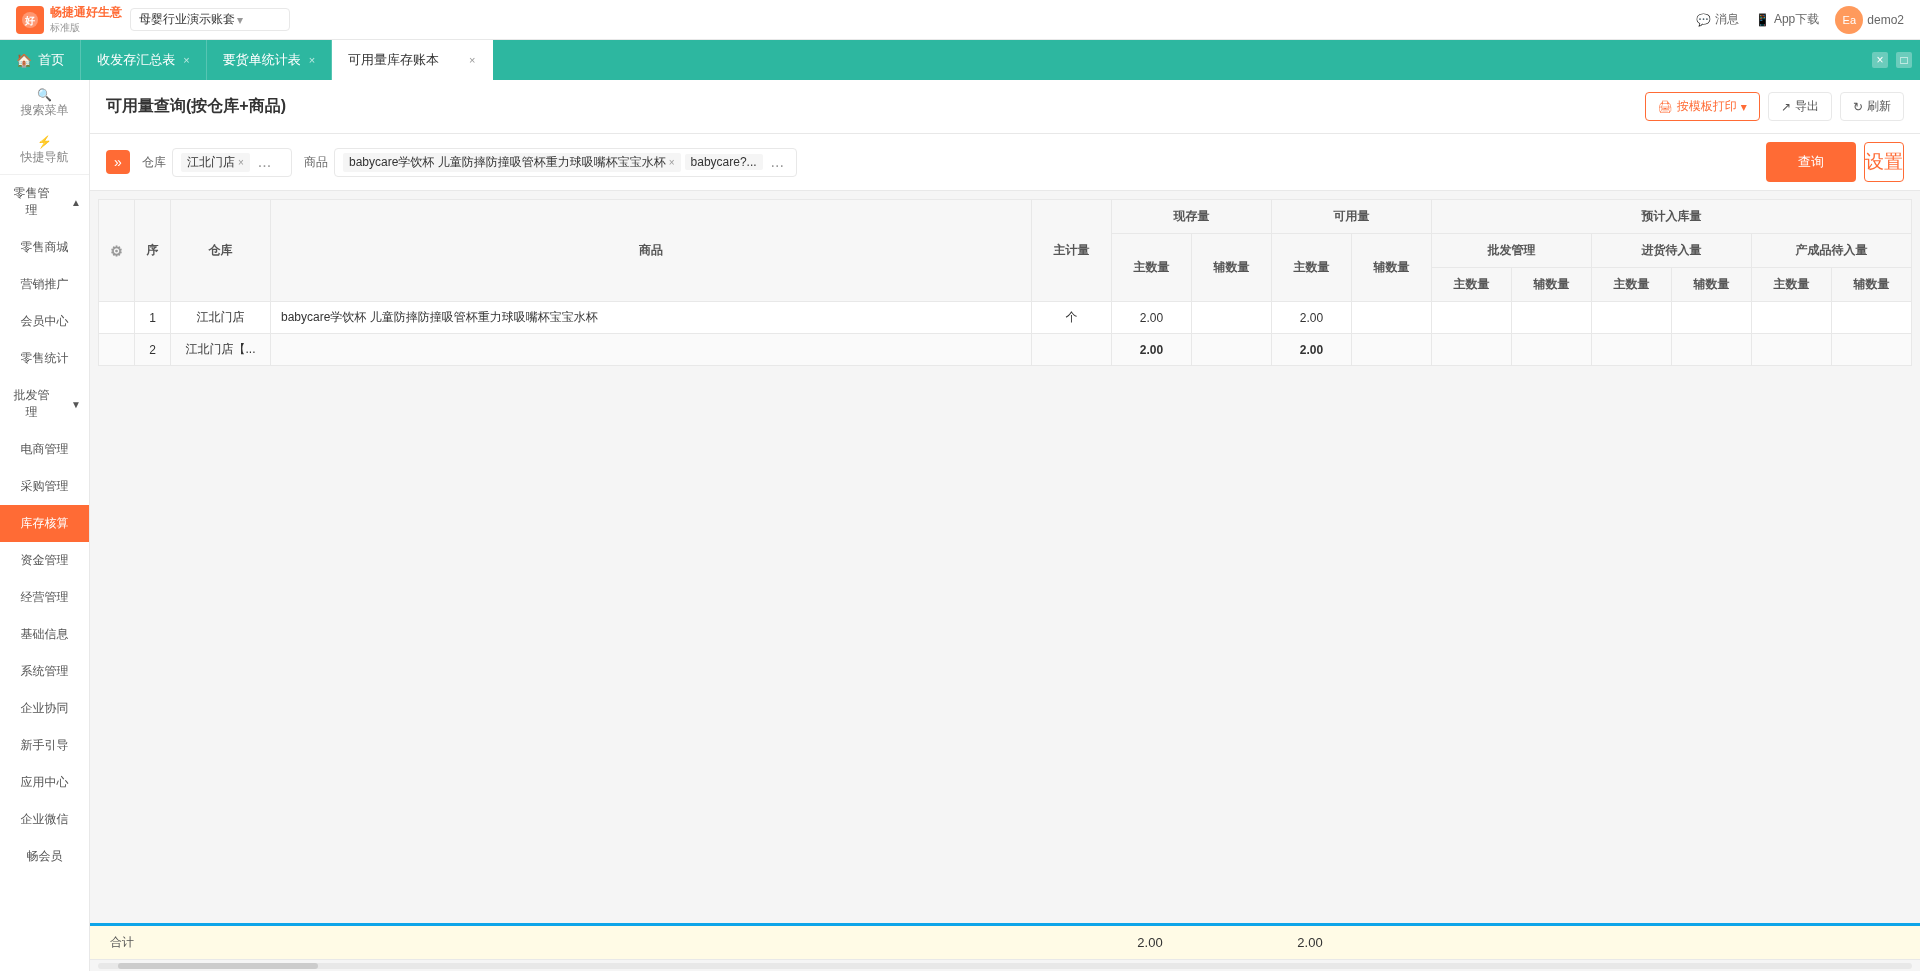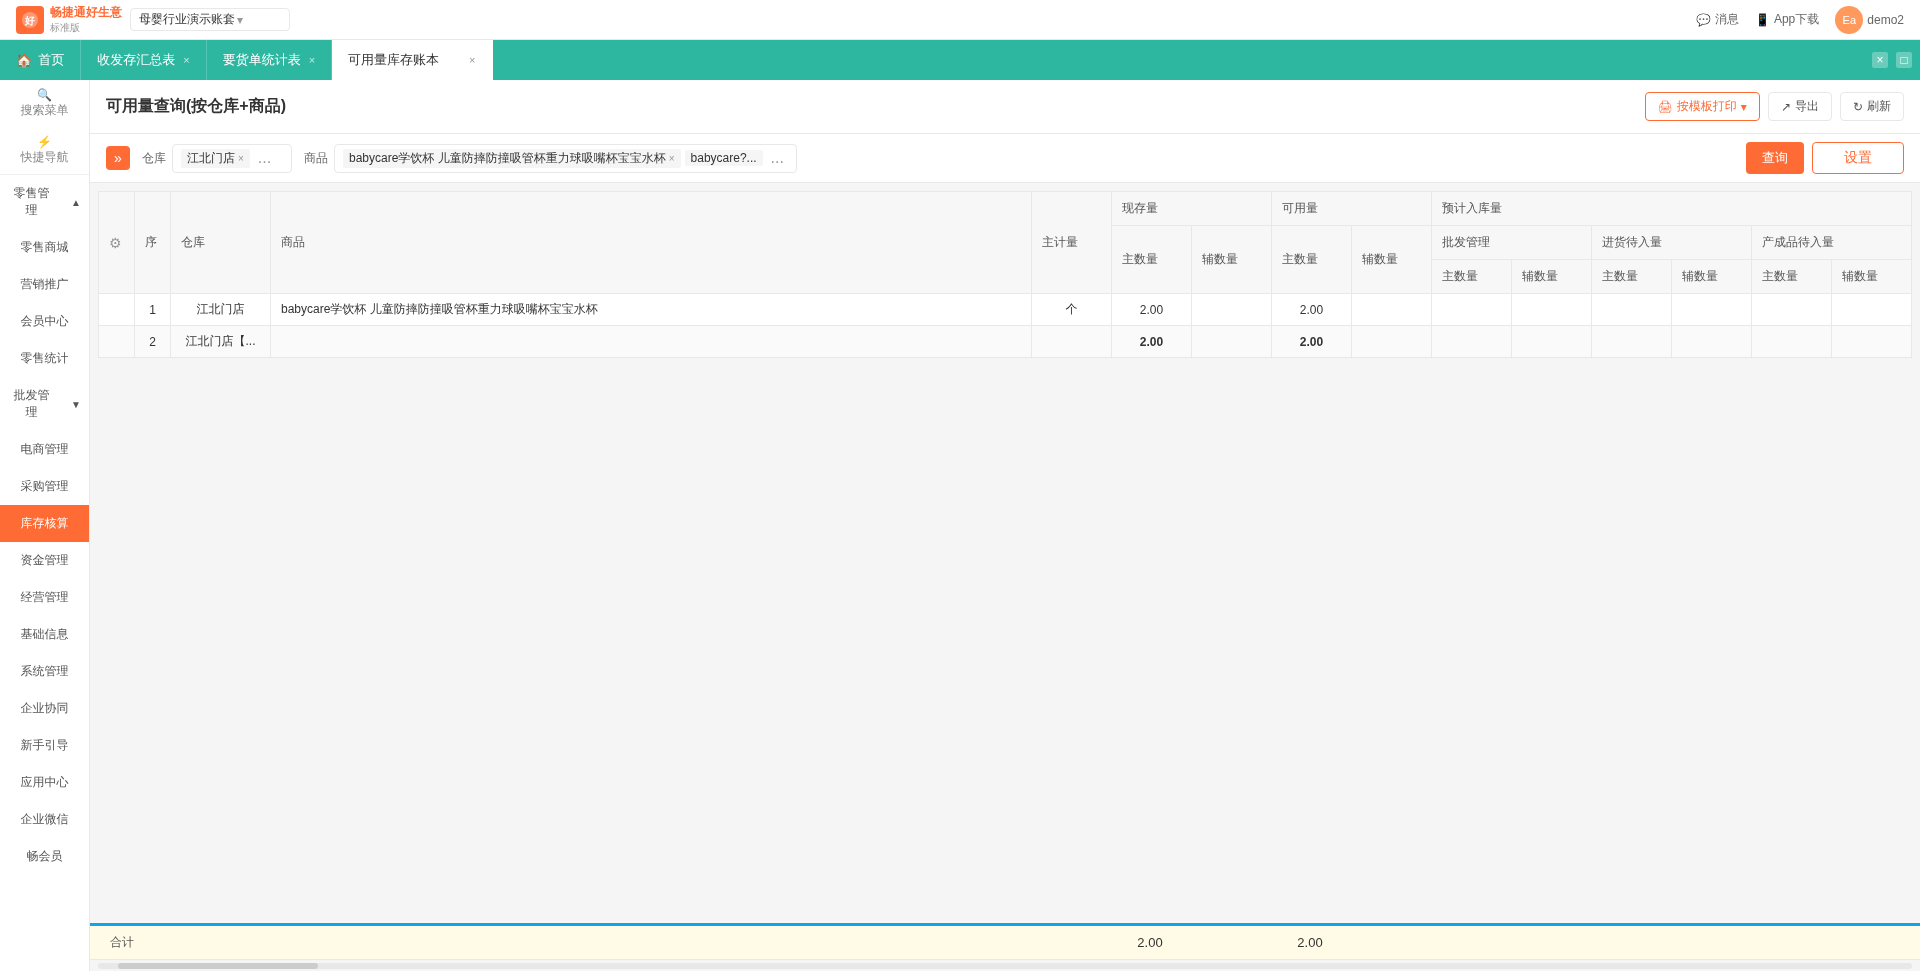--- a/index.html
+++ b/index.html
@@ -52,27 +52,27 @@
     
     .filter-bar { background: #fff; padding: 8px 16px; border-bottom: 1px solid #e8e8e8; display: flex; align-items: center; gap: 12px; flex-shrink: 0; }
     .filter-expand-btn { width: 24px; height: 24px; background: #ff6b35; border-radius: 4px; display: flex; align-items: center; justify-content: center; cursor: pointer; color: #fff; font-size: 14px; }
     .filter-group { display: flex; align-items: center; gap: 6px; }
     .filter-label { font-size: 12px; color: #666; white-space: nowrap; }
     .filter-input { border: 1px solid #e8e8e8; border-radius: 4px; padding: 4px 8px; font-size: 12px; display: flex; align-items: center; gap: 4px; min-width: 120px; background: #fff; }
     .filter-tag { background: #f5f5f5; border-radius: 2px; padding: 1px 6px; font-size: 12px; display: flex; align-items: center; gap: 3px; }
     .filter-tag .tag-close { cursor: pointer; color: #999; font-size: 10px; }
     .filter-more { color: #999; font-size: 16px; cursor: pointer; padding: 0 4px; }
     .filter-actions { margin-left: auto; display: flex; gap: 8px; }
-    .btn-query { background: #ff6b35; color: #fff; border: none; padding: 6px 16px; border-radius: 4px; cursor: pointer; font-size: 13px; }
-    .btn-setting { background: #fff; color: #ff6b35; border: 1px solid #ff6b35; padding: 6px 31px; border-radius: 4px; cursor: pointer; font-size: 14px; }
+    .btn-query { background: #ff6b35; color: #fff; border: none; padding: 6px 32px; border-radius: 4px; cursor: pointer; font-size: 13px; }
+    .btn-setting { background: #fff; color: #ff6b35; border: 1px solid #ff6b35; padding: 6px 0; border-radius: 4px; cursor: pointer; font-size: 19px; }
 
     
     .table-container { flex: 1; overflow: auto; padding: 8px; }
     .data-table { width: 100%; border-collapse: collapse; background: #fff; border: 1px solid #e8e8e8; }
-    .data-table th { background: #f7f7f7; border: 1px solid #e8e8e8; padding: 8px 10px; font-size: 12px; font-weight: 400; color: #555; text-align: left; white-space: nowrap; }
+    .data-table th { background: #f7f7f7; border: 1px solid #e8e8e8; padding: 8px 10px; font-size: 12px; font-weight: 700; color: #555; text-align: center; white-space: nowrap; }
     .data-table td { border: 1px solid #e8e8e8; padding: 7px 10px; font-size: 12px; color: #333; text-align: center; }
     .data-table .col-settings { width: 36px; }
     .data-table .col-warehouse { width: 100px; }
     .data-table .col-product { text-align: left; }
     .data-table .col-number { width: 80px; }
     .th-group { text-align: center; }
     .settings-icon { cursor: pointer; color: #999; font-size: 14px; }
 
     
     .summary-bar { background: #fffbe6; border-top: 3px solid #0ea5e9; padding: 8px 10px; display: flex; align-items: center; flex-shrink: 0; }

